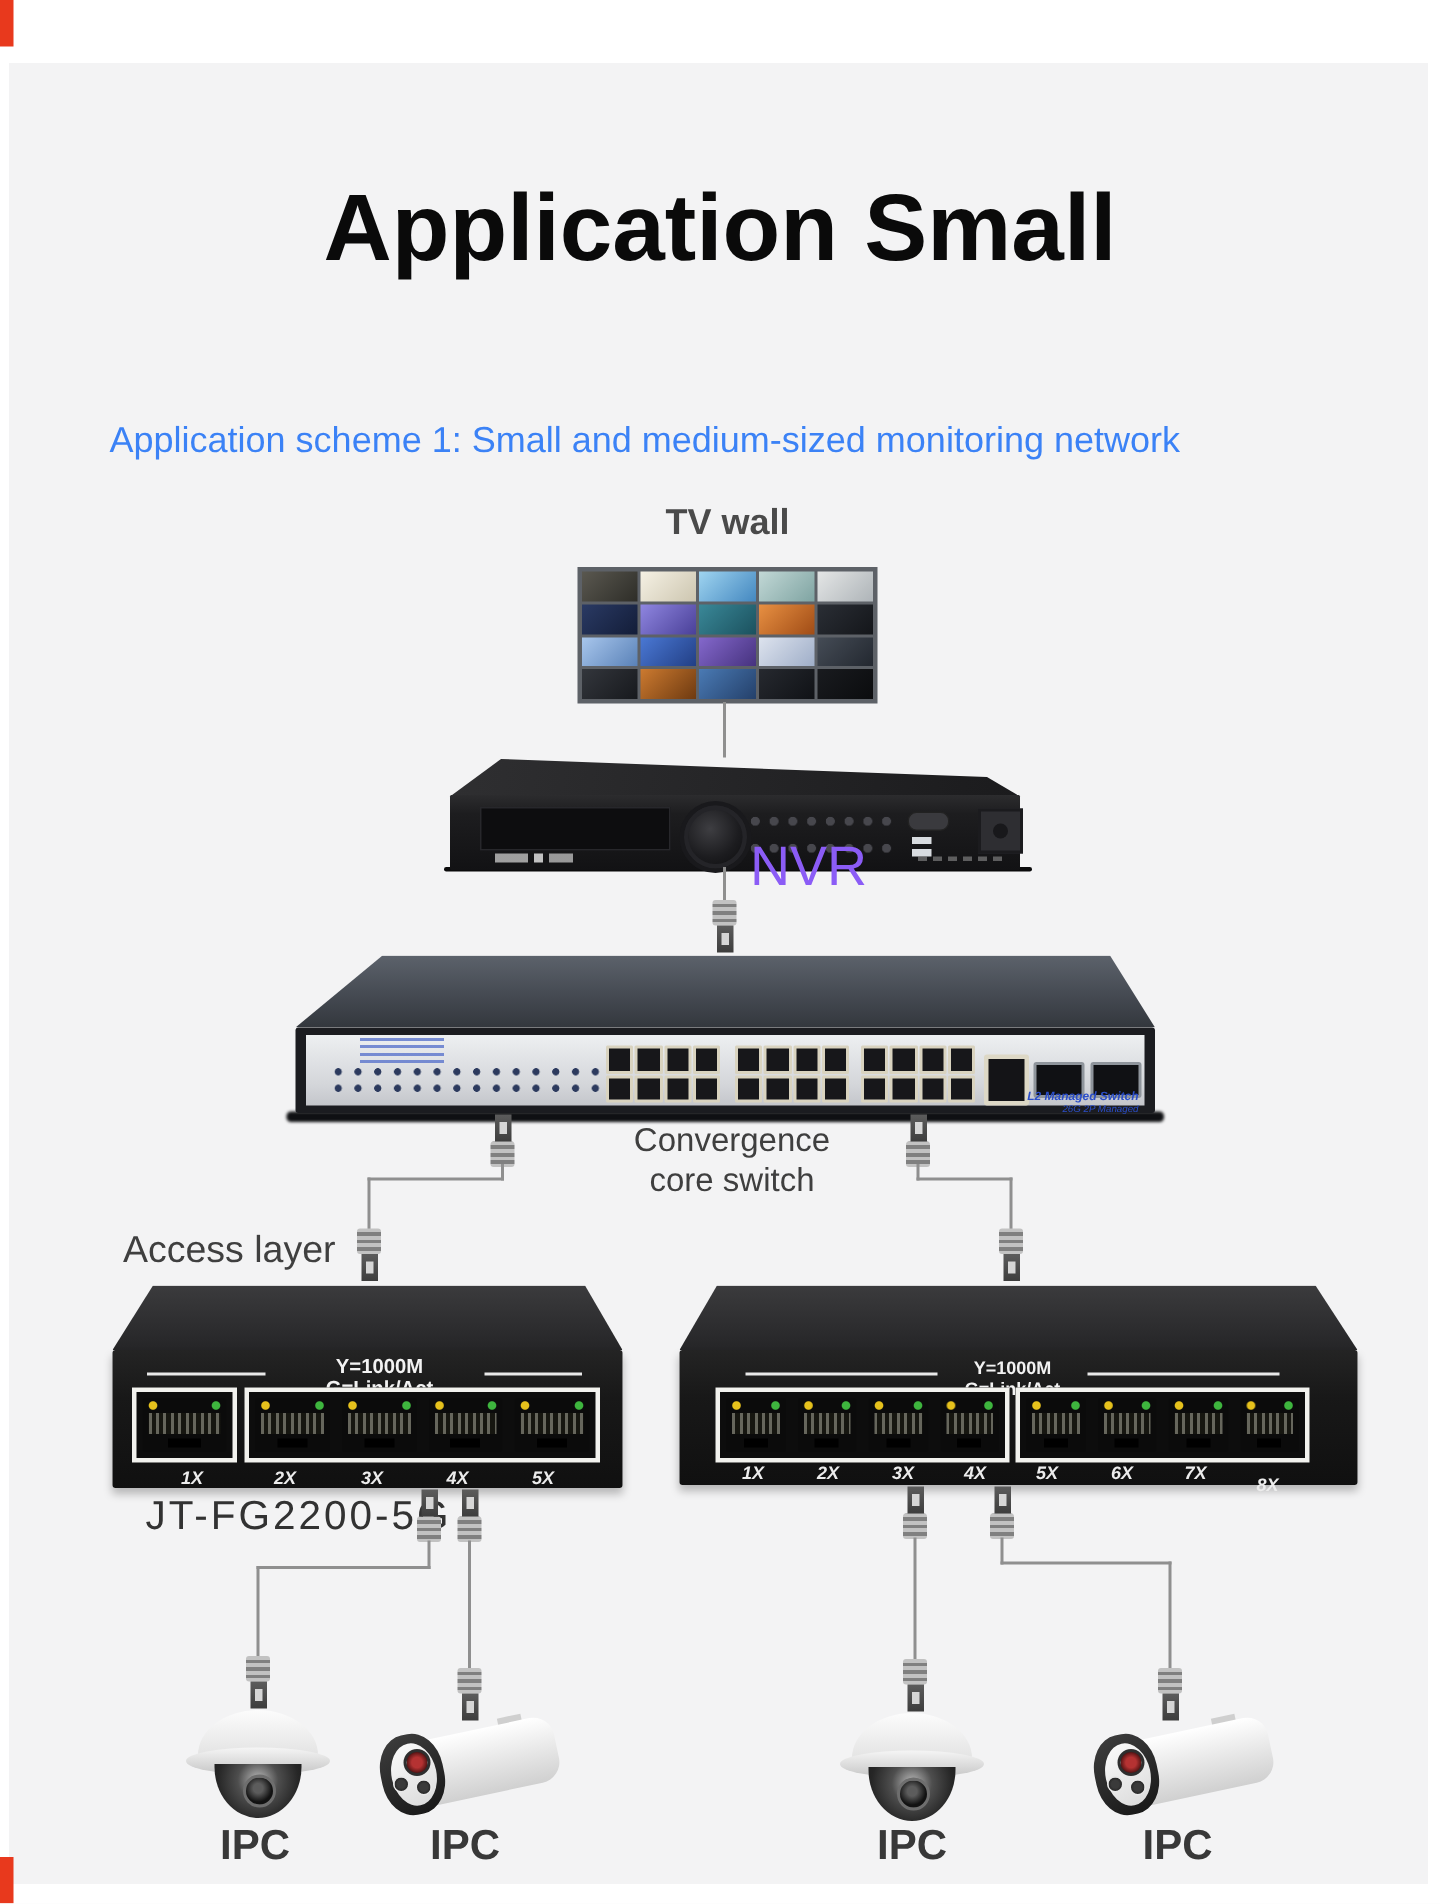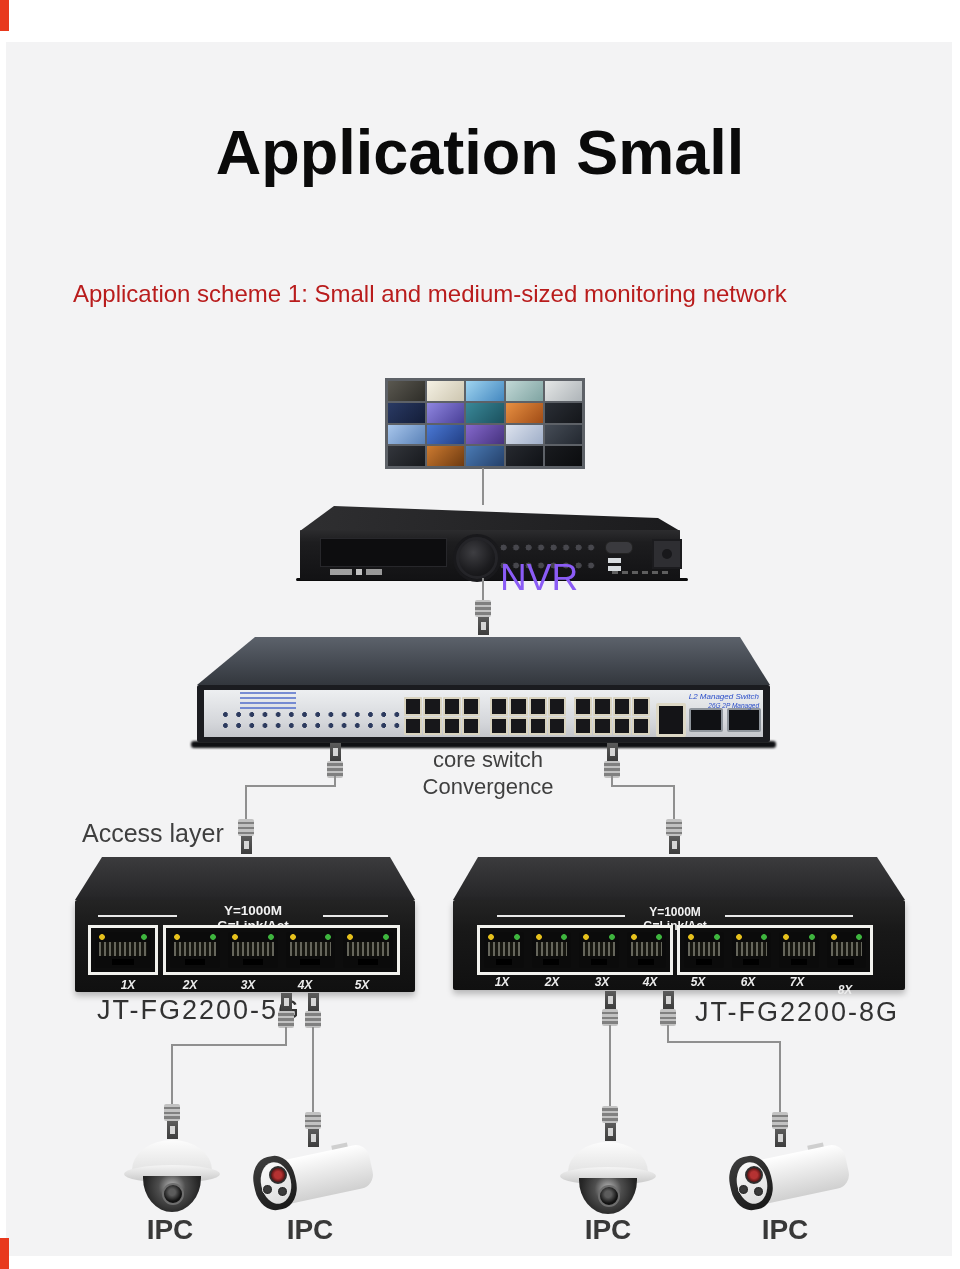--- a/index.html
+++ b/index.html
@@ -5,21 +5,21 @@
   html,body{margin:0;padding:0;background:#fff;}
   .page{position:relative;width:960px;height:1269px;background:#ffffff;overflow:hidden;
         font-family:"Liberation Sans", sans-serif;}
   .panel{position:absolute;left:6px;top:42px;width:946px;height:1214px;background:#f3f3f4;}
   .redbar{position:absolute;left:0;width:9px;height:31px;background:#e8391d;}
   .redbar.top{top:0;} .redbar.bot{top:1238px;}
 
   .abs{position:absolute;}
   .title{left:0;top:116px;width:960px;text-align:center;font-size:63px;font-weight:bold;
          color:#0a0a0a;letter-spacing:0;}
-  .subtitle{left:73px;top:280px;font-size:24px;color:#b91c1c;}
+  .subtitle{left:73px;top:280px;font-size:24px;color:#3b82f6;}
   .tv-label{left:385px;top:335px;width:200px;text-align:center;font-size:24px;font-weight:bold;color:#4a4a4a;}
   .nvr-label{left:500px;top:557px;font-size:37px;color:#8b5cf6;}
   .conv-label{left:388px;top:746px;width:200px;text-align:center;font-size:22px;color:#3f3f3f;line-height:27px;}
   .access-label{left:82px;top:819px;font-size:25px;color:#3f3f3f;}
   .model-label{font-size:27px;color:#323232;letter-spacing:2px;}
   .ipc-label{width:96px;text-align:center;font-size:28px;font-weight:bold;color:#383838;}
 
   
   .seg{position:absolute;background:#8f8f8f;}
   .v{width:2px;} .h{height:2px;}
@@ -72,21 +72,21 @@
     background:repeating-linear-gradient(180deg,#5a74cc 0 2px,transparent 2px 5px);}
   .cs-ledrow{position:absolute;width:185px;height:5px;background-repeat:repeat-x;background-size:13.2px 5px;
     background-image:radial-gradient(circle at 2.5px 2.5px,#2c3a5e 0 2.2px,transparent 2.6px);}
   .cs-reset{position:absolute;left:318px;top:84px;width:5px;height:5px;border-radius:50%;background:#1e1f24;}
   .cgrp{position:absolute;top:60px;width:76px;height:38px;display:grid;grid-template-columns:repeat(4,1fr);
     grid-template-rows:1fr 1fr;gap:1px;}
   .cport{background:#17171a;border:2px solid #d9d3bf;border-radius:1px;}
   .cs-uplink{position:absolute;left:459px;top:66px;width:24px;height:28px;background:#141417;border:3px solid #ddd8c6;border-radius:2px;}
   .cs-sfp{position:absolute;top:71px;width:30px;height:20px;background:#101114;border:2px solid #8f959c;border-radius:2px;}
   .cs-text{position:absolute;left:470px;top:55px;width:92px;text-align:right;color:#2b4ec9;line-height:9px;}
-  .cs-text .t1{font-size:8px;font-weight:normal;font-style:italic;}
+  .cs-text .t1{font-size:8px;font-weight:bold;font-style:italic;margin-top:34px;}
   .cs-text .t2{font-size:6.5px;font-style:italic;}
 
   
   .asw{position:absolute;}
   .asw .atop{position:absolute;left:0;top:0;width:100%;height:43px;
     background:linear-gradient(180deg,#3b3b3d,#252527);}
   .asw .afront{position:absolute;left:0;top:43px;width:100%;
     background:linear-gradient(180deg,#242424 0%,#181818 35%,#101010 100%);border-radius:2px;
     box-shadow:0 4px 6px rgba(0,0,0,.25);}
   .legend-line{position:absolute;height:2px;background:#e8e8e8;}
@@ -130,20 +130,21 @@
 <body>
 
 <div class="page">
   <div class="panel"></div>
   <div class="redbar top"></div>
   <div class="redbar bot"></div>
 
   <div class="abs title">Application Small</div>
   <div class="abs subtitle">Application scheme 1: Small and medium-sized monitoring network</div>
 
+  <div class="abs tv-label">TV wall</div>
   <div class="abs tvwall" id="tvwall-grid">
       <div class="tile" style="background: linear-gradient(135deg, rgb(90, 88, 80), rgb(46, 45, 40));"></div>
       <div class="tile" style="background: linear-gradient(135deg, rgb(245, 241, 228), rgb(205, 198, 176));"></div>
       <div class="tile" style="background: linear-gradient(135deg, rgb(159, 212, 240), rgb(68, 136, 192));"></div>
       <div class="tile" style="background: linear-gradient(135deg, rgb(194, 216, 214), rgb(127, 164, 162));"></div>
       <div class="tile" style="background: linear-gradient(135deg, rgb(228, 230, 230), rgb(174, 180, 184));"></div>
       <div class="tile" style="background: linear-gradient(135deg, rgb(42, 58, 100), rgb(19, 29, 56));"></div>
       <div class="tile" style="background: linear-gradient(135deg, rgb(143, 134, 224), rgb(74, 64, 152));"></div>
       <div class="tile" style="background: linear-gradient(135deg, rgb(58, 136, 152), rgb(27, 81, 94));"></div>
       <div class="tile" style="background: linear-gradient(135deg, rgb(232, 144, 66), rgb(160, 76, 22));"></div>
@@ -226,22 +227,22 @@
     </div>
     <div class="cs-uplink"></div>
     <div class="cs-sfp" style="left:492px;"></div>
     <div class="cs-sfp" style="left:530px;"></div>
     <div class="cs-text">
       <div class="t1">L2 Managed Switch</div>
       <div class="t2">26G 2P Managed</div>
     </div>
   </div>
   <div class="abs conv-label">
+    <div>Convergence</div>
     <div>core switch</div>
-    <div>Convergence</div>
   </div>
 
   <div class="plug" style="left:326px;top:743px;">
     <div class="pbody"></div>
     <div class="ribs"></div>
   </div>
   <div class="seg v" style="left:334px;top:776px;height:11px;"></div>
   <div class="seg h" style="left:245px;top:785px;width:91px;"></div>
   <div class="seg v" style="left:245px;top:785px;height:35px;"></div>
   <div class="plug" style="left:237px;top:819px;">
@@ -306,21 +307,20 @@
     </div>
     <span class="port-label" style="left:29px;top:118px;">1X</span>
     <span class="port-label" style="left:79px;top:118px;">2X</span>
     <span class="port-label" style="left:129px;top:118px;">3X</span>
     <span class="port-label" style="left:177px;top:118px;">4X</span>
     <span class="port-label" style="left:225px;top:118px;">5X</span>
     <span class="port-label" style="left:275px;top:118px;">6X</span>
     <span class="port-label" style="left:324px;top:118px;">7X</span>
     <span class="port-label" style="left:372px;top:126px;">8X</span>
   </div>
-  <div class="abs model-label" style="left:695px;top:997px;">JT-FG2200-8G</div>
 
   <div class="plug" style="left:277px;top:993px;">
     <div class="pbody"></div>
     <div class="ribs"></div>
   </div>
   <div class="seg v" style="left:285px;top:1027px;height:19px;"></div>
   <div class="seg h" style="left:171px;top:1044px;width:116px;"></div>
   <div class="seg v" style="left:171px;top:1044px;height:61px;"></div>
   <div class="plug" style="left:163px;top:1104px;">
     <div class="ribs"></div>

